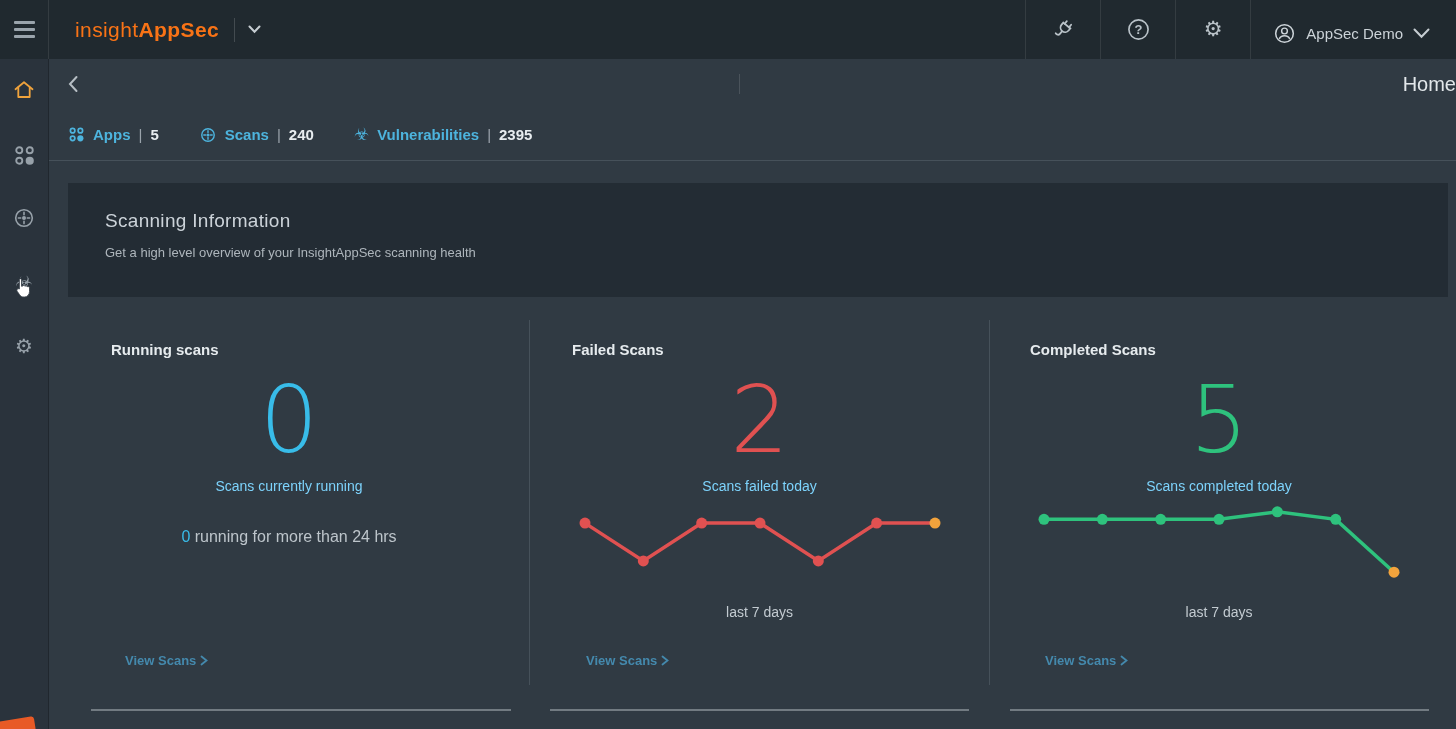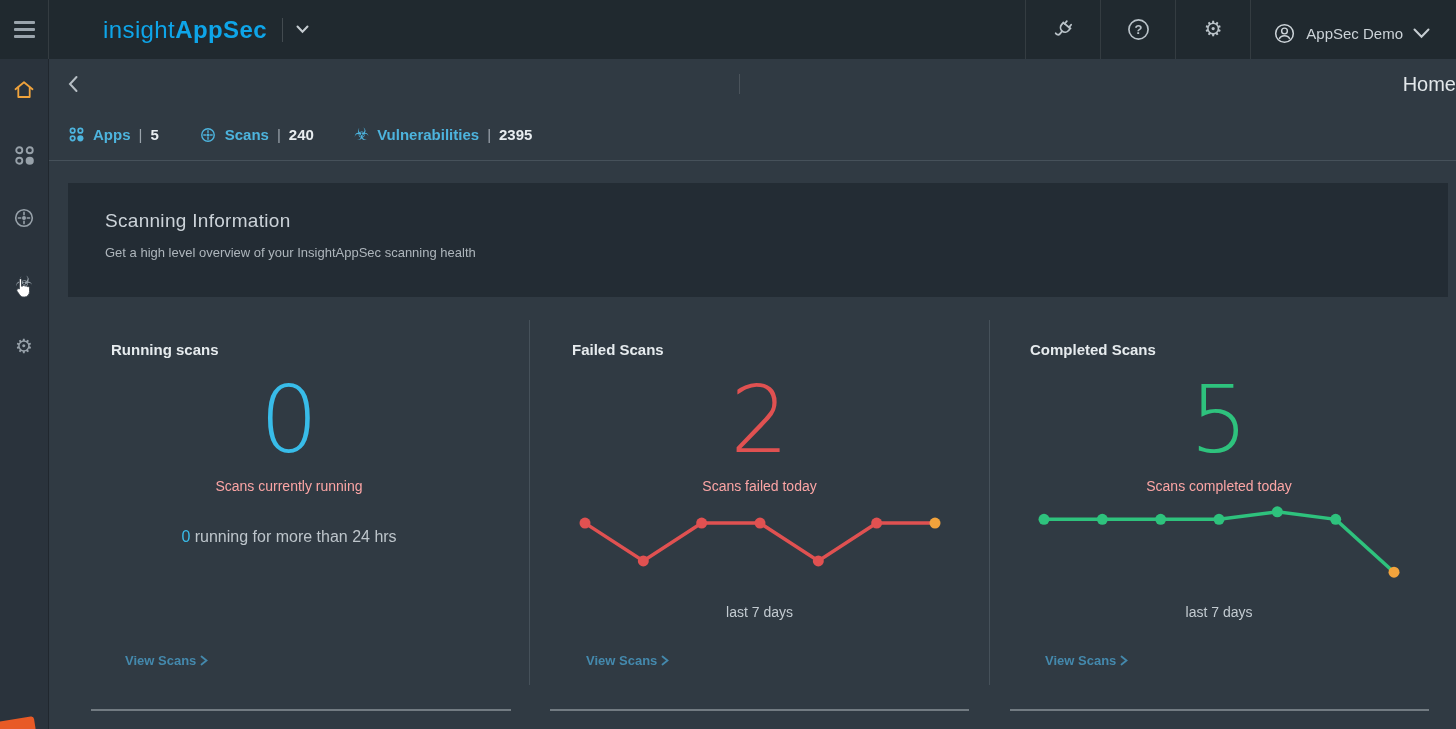--- a/index.html
+++ b/index.html
@@ -13,21 +13,21 @@
     position:absolute; top:0; left:0; width:1456px; height:59px;
     background:#20292f; display:flex; align-items:stretch; z-index:5;
   }
   .menu-block {
     width:49px; display:flex; align-items:center; justify-content:center;
     border-right:1px solid rgba(255,255,255,0.09); cursor:pointer;
   }
   .hamburger { display:flex; flex-direction:column; gap:4px; }
   .hamburger span { width:21px; height:3px; background:#9aa4ac; border-radius:1px; }
   .logo-wrap { display:flex; align-items:center; padding-left:26px; }
-  .logo { font-size:24px; color:#0ea5e9; letter-spacing:.4px; font-weight:400; cursor:pointer;margin-left:28px; }
+  .logo { font-size:21px; color:#f97316; letter-spacing:.4px; font-weight:400; cursor:pointer; }
   .logo b { font-weight:700; }
   .logo-sep { width:1px; height:24px; background:rgba(255,255,255,0.16); margin:0 13px 0 15px; }
   .tb-spacer { flex:1; }
   .tb-cell {
     width:75px; display:flex; align-items:center; justify-content:center;
     border-left:1px solid rgba(255,255,255,0.09); color:#b9c2c8; cursor:pointer;
   }
   .tb-user {
     display:flex; align-items:center; gap:10px; padding:8px 26px 0 22px;
     border-left:1px solid rgba(255,255,255,0.09); color:#ccd3d8; cursor:pointer;
@@ -78,21 +78,21 @@
   .col { position:absolute; top:0; bottom:0; }
   .col.c1 { left:0; width:480px; --hpad:62px; }
   .col.c2 { left:481px; width:459px; --hpad:42px; }
   .col.c3 { left:941px; right:8px; --hpad:40px; }
   .col h3 { margin-top:44px; padding-left:var(--hpad); font-size:15px; font-weight:700; color:#e6ebee; }
   .center { text-align:center; }
   .bignum {
     margin-top:16px; font-size:92px; line-height:1.02; font-weight:200;
     font-family:"DejaVu Sans", sans-serif;
   }
-  .caption { margin-top:10px; font-size:14px; color:#fca5a5; }
+  .caption { margin-top:10px; font-size:14px; color:#7dd3fc; }
   .extra { margin-top:34px; font-size:16px; color:#bdc5cb; }
   .extra .ev { color:#38bce9; }
   .spark { display:block; margin:6px auto 0 auto; }
   .footnote { margin-top:20px; font-size:14px; color:#c3cbd1; }
   .vdiv { position:absolute; top:23px; width:1px; height:365px; background:#46515a; }
   .vdiv.d1 { left:480px; } .vdiv.d2 { left:940px; }
   .view-link {
     position:absolute; top:356px; display:flex; align-items:center; gap:4px;
     color:#4489ad; font-size:13px; font-weight:700; cursor:pointer;
   }

